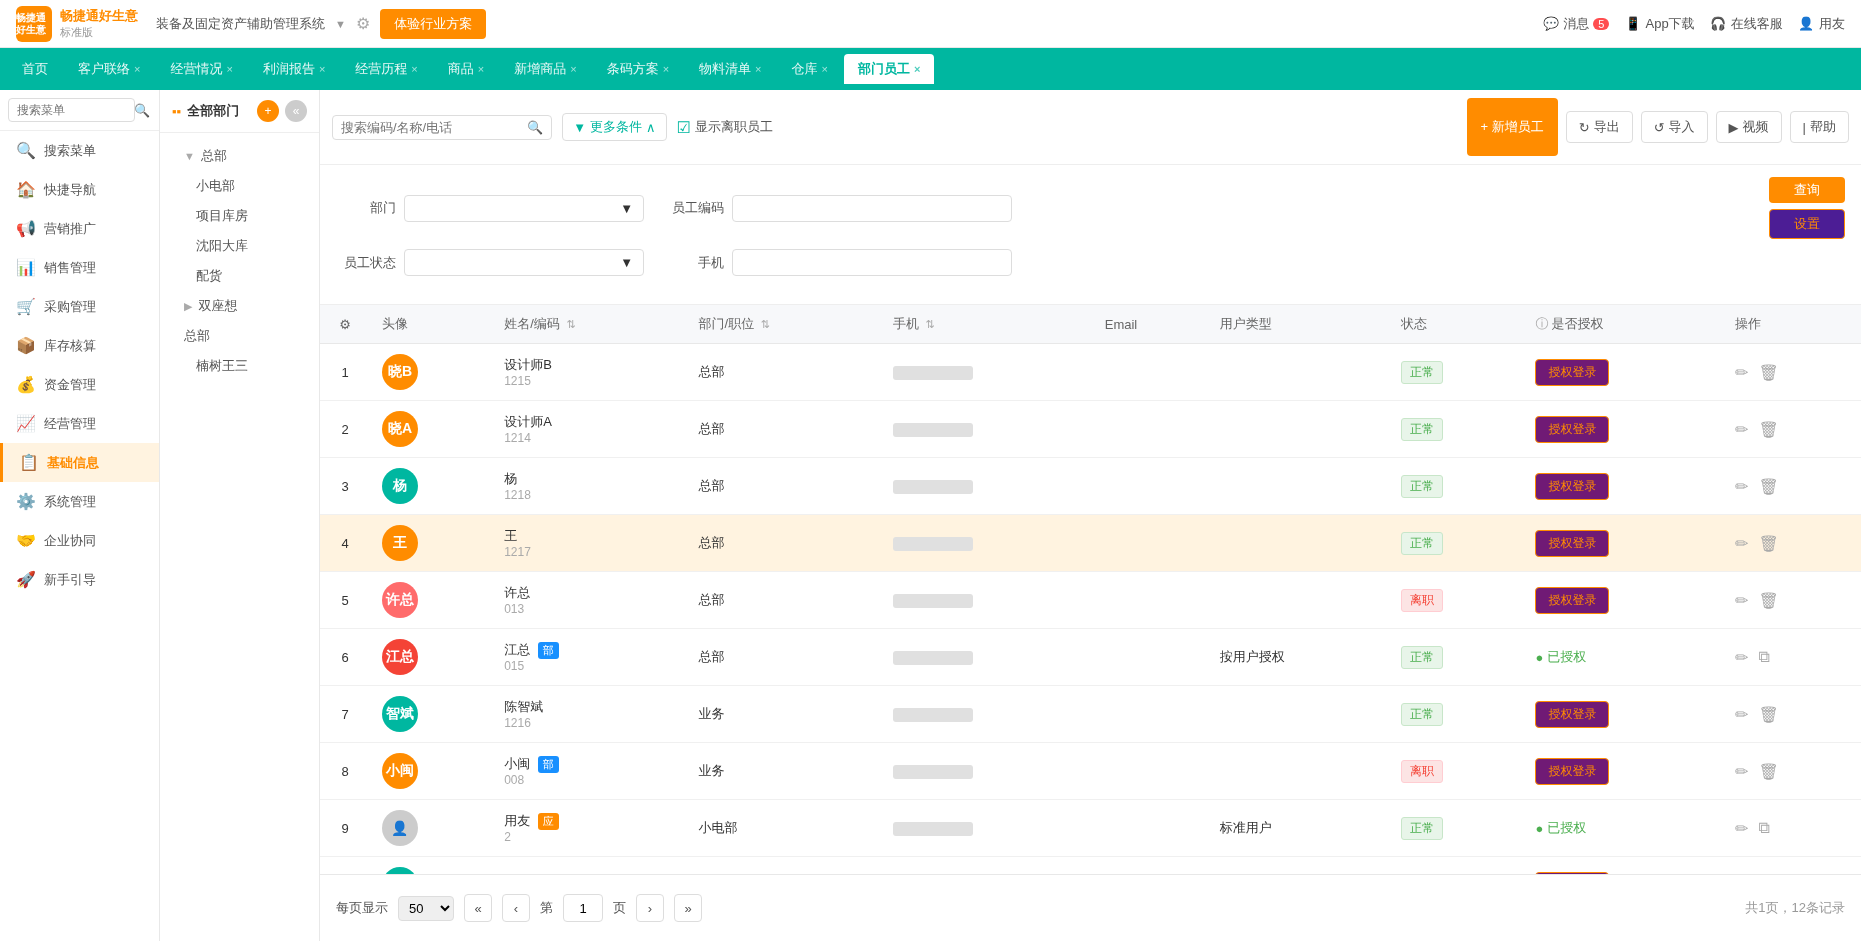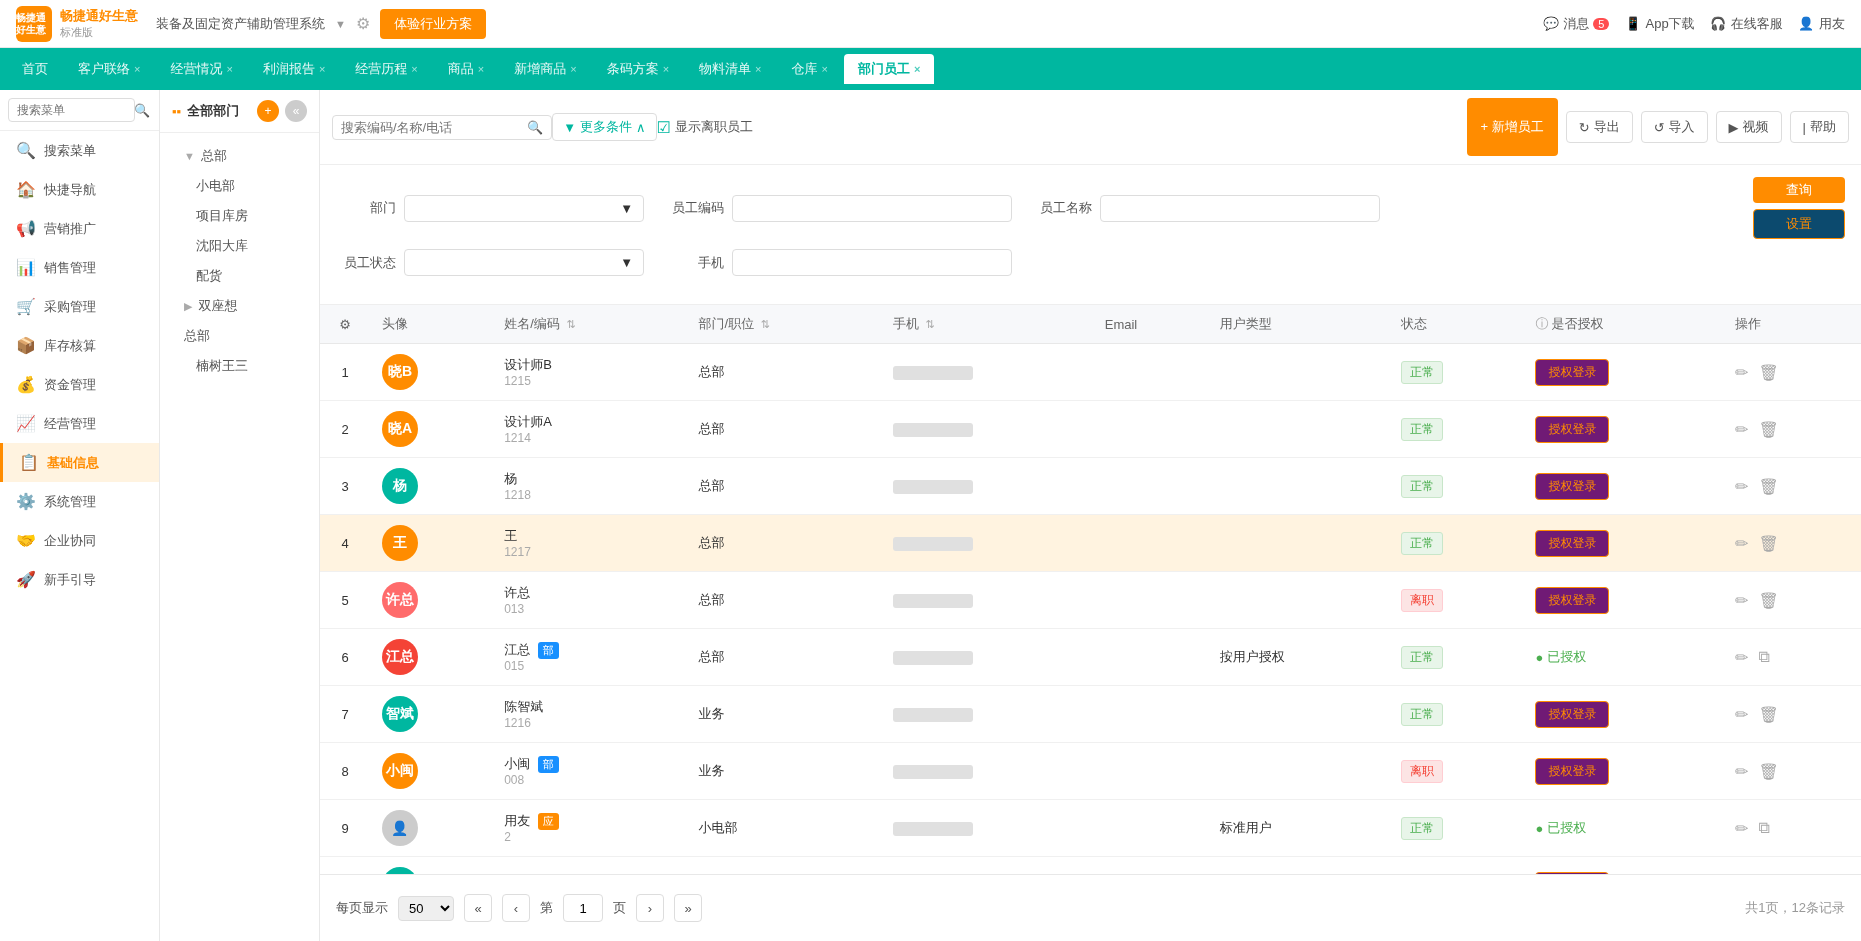--- a/index.html
+++ b/index.html
@@ -102,20 +102,21 @@
 
     
     .content-area { flex: 1; display: flex; flex-direction: column; overflow: hidden; background: white; }
 
     
     .search-bar {
       padding: 8px 12px;
       border-bottom: 1px solid #eee;
       display: flex;
       align-items: center;
+      gap: 10px;
       background: white;
     }
     .search-input-wrap { display: flex; align-items: center; border: 1px solid #ddd; border-radius: 4px; padding: 4px 8px; gap: 6px; min-width: 200px; }
     .search-input-wrap input { border: none; outline: none; font-size: 13px; width: 160px; }
     .more-filter { color: #00b7a0; font-size: 13px; cursor: pointer; display: flex; align-items: center; gap: 4px; border: 1px solid #ddd; padding: 4px 10px; border-radius: 4px; }
     .show-resigned { display: flex; align-items: center; gap: 4px; font-size: 13px; color: #555; cursor: pointer; }
     .checkbox-icon { color: #00b7a0; font-size: 16px; }
     .toolbar-right { margin-left: auto; display: flex; align-items: center; gap: 8px; }
     .btn-add { background: #ff8c00; color: white; border: none; padding: 20px 14px; border-radius: 4px; cursor: pointer; font-size: 13px; display: flex; align-items: center; gap: 4px; }
     .btn-outline { background: white; color: #555; border: 1px solid #ddd; padding: 6px 12px; border-radius: 4px; cursor: pointer; font-size: 13px; display: flex; align-items: center; gap: 4px; }
@@ -127,21 +128,21 @@
       padding: 12px 16px;
     }
     .filter-row { display: flex; align-items: center; gap: 20px; margin-bottom: 10px; }
     .filter-row:last-child { margin-bottom: 16px; }
     .filter-item { display: flex; align-items: center; gap: 8px; min-width: 280px; }
     .filter-label { color: #555; font-size: 13px; min-width: 60px; text-align: right; }
     .filter-select { border: 1px solid #ddd; border-radius: 4px; padding: 5px 10px; font-size: 13px; min-width: 180px; display: flex; align-items: center; justify-content: space-between; cursor: pointer; background: white; }
     .filter-input { border: 1px solid #ddd; border-radius: 4px; padding: 5px 10px; font-size: 13px; min-width: 280px; outline: none; }
     .filter-actions { display: flex; flex-direction: column; gap: 6px; margin-left: auto; }
     .btn-search { background: #ff8c00; color: white; border: none; padding: 4px 20px; border-radius: 4px; cursor: pointer; font-size: 13px; }
-    .btn-reset { background: #0c4a6e; color: #ff8c00; border: 1px solid #ff8c00; padding: 5px 32px; border-radius: 4px; cursor: pointer; font-size: 13px; }
+    .btn-reset { background: #4c1d95; color: #ff8c00; border: 1px solid #ff8c00; padding: 5px 24px; border-radius: 4px; cursor: pointer; font-size: 13px; }
 
     
     .table-wrap { flex: 1; overflow-y: auto; }
     table { width: 100%; border-collapse: collapse; }
     thead tr { background: #f7f8fa; border-bottom: 1px solid #e8e8e8; }
     thead th { padding: 10px 12px; font-size: 13px; color: #666; text-align: left; font-weight: normal; white-space: nowrap; border-bottom: 1px solid #e8e8e8; }
     tbody tr { border-bottom: 1px solid #f0f0f0; }
     tbody tr.highlighted { background: #fff3e0; }
     tbody td { padding: 10px 12px; font-size: 13px; color: #333; vertical-align: middle; }
     .avatar-circle { width: 36px; height: 36px; border-radius: 50%; display: flex; align-items: center; justify-content: center; color: white; font-size: 14px; font-weight: bold; }
@@ -357,24 +358,20 @@
           <span class="filter-label">部门</span>
           <div class="filter-select" style="min-width:240px">
             <span></span>
             <span>▼</span>
           </div>
         </div>
         <div class="filter-item">
           <span class="filter-label">员工编码</span>
           <input type="text" class="filter-input" style="min-width: 280px;">
         </div>
-        <div class="filter-item">
-          <span class="filter-label">员工名称</span>
-          <input type="text" class="filter-input" style="min-width: 280px;">
-        </div>
         <div class="filter-actions">
           <button class="btn-search">查询</button>
           <button class="btn-reset">设置</button>
         </div>
       </div>
       <div class="filter-row">
         <div class="filter-item">
           <span class="filter-label">员工状态</span>
           <div class="filter-select" style="min-width:240px">
             <span></span>

